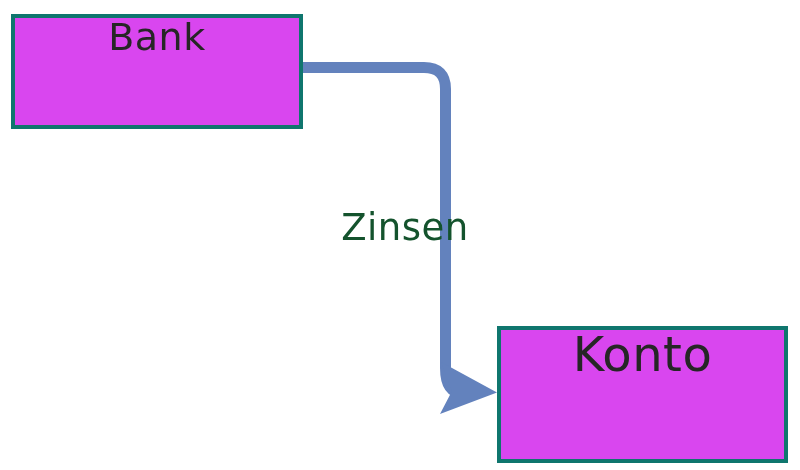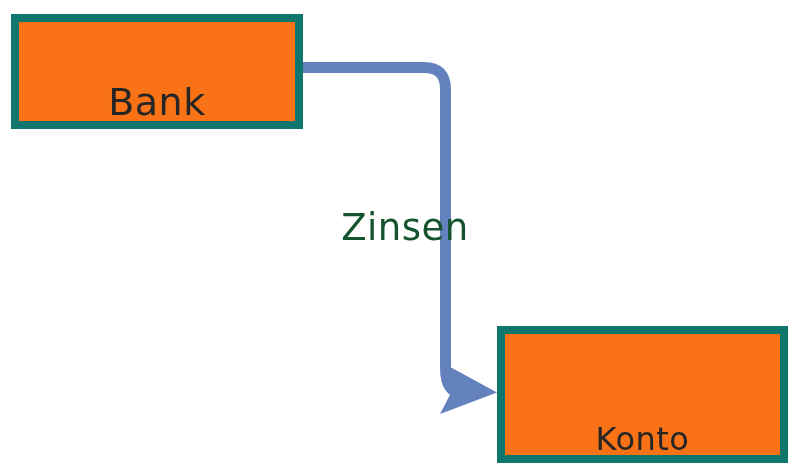--- a/index.html
+++ b/index.html
@@ -15,24 +15,24 @@
     position: relative;
     width: 800px;
     height: 470px;
     background: #ffffff;
     overflow: hidden;
   }
   .node {
     position: absolute;
     box-sizing: border-box;
     display: flex;
-    align-items: flex-end;
+    align-items: flex-start;
     justify-content: center;
-    background: #f97316;
-    border: 8px solid #0f766e;
+    background: #d946ef;
+    border: 4px solid #0f766e;
   }
   .node-label {
     color: #262626;
     font-family: "DejaVu Sans", sans-serif;
     font-weight: 400;
     letter-spacing: 0.5px;
     line-height: 1;
     user-select: none;
   }
   #node-bank {
@@ -44,21 +44,21 @@
   #node-bank .node-label {
     font-size: 38px;
   }
   #node-konto {
     left: 497px;
     top: 326px;
     width: 291px;
     height: 137px;
   }
   #node-konto .node-label {
-    font-size: 32px;
+    font-size: 48px;
   }
   #edge-layer {
     position: absolute;
     left: 0;
     top: 0;
     width: 800px;
     height: 470px;
     pointer-events: none;
   }
   #edge-label {

